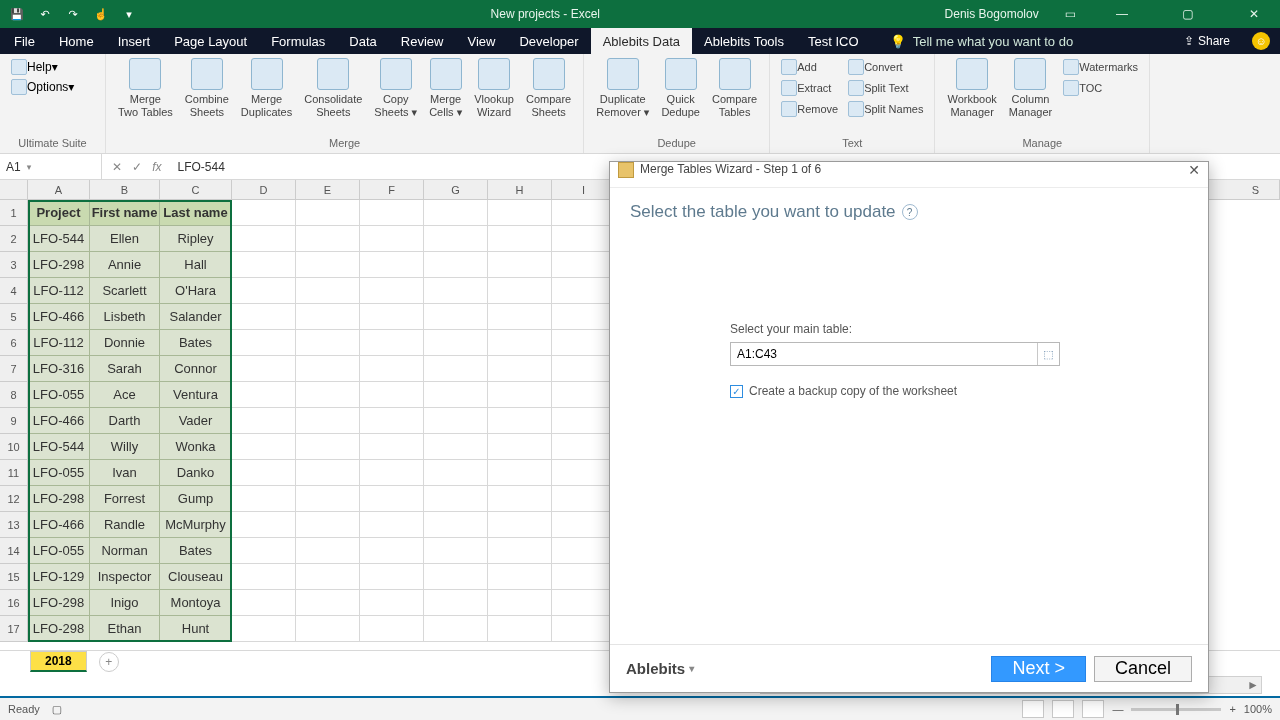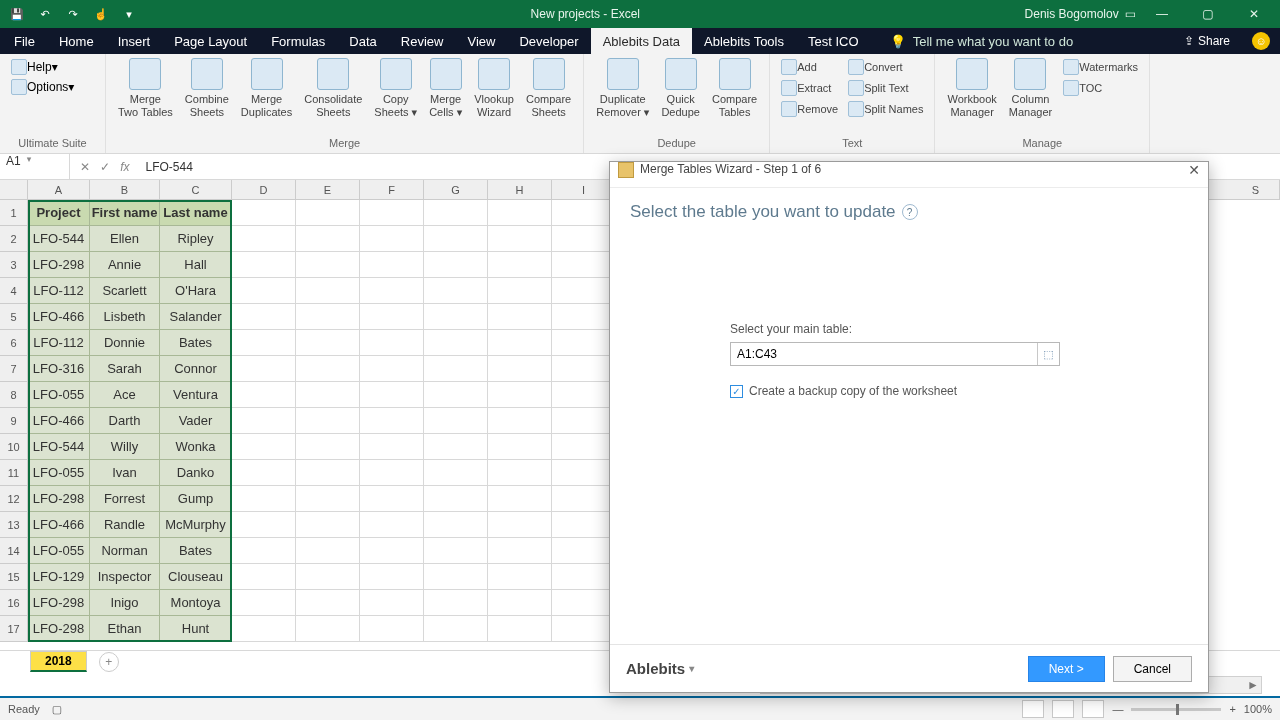--- a/index.html
+++ b/index.html
@@ -1,39 +1,39 @@
 <!DOCTYPE html>
 <html><head>
 <meta charset="utf-8">
 <style>
 * { box-sizing: border-box; margin: 0; padding: 0; font-family: "Segoe UI", Tahoma, sans-serif; }
 body { width:1280px; height:720px; background:#fff; font-size:12px; overflow:hidden; position:relative; }
 .titlebar { height:28px; background:#0d6f3f; display:flex; align-items:center; color:#fff; }
 .qat { display:flex; gap:6px; padding:0 6px; align-items:center; }
 .qat .qbtn { width:22px; height:20px; display:flex; align-items:center; justify-content:center; color:#fff; font-size:11px; }
 .title-center { flex:1; text-align:center; font-size:12px; color:#e8f4ec; }
-.title-right { display:flex; align-items:center; gap:6px; padding-right:6px; color:#e8f4ec; }
+.title-right { display:flex; align-items:center; gap:26px; padding-right:6px; color:#e8f4ec; }
 .winbtn { width:40px; height:28px; display:flex; align-items:center; justify-content:center; }
 .tabs { height:26px; background:#0f172a; display:flex; align-items:center; color:#fff; padding-left:2px; }
 .tab { padding:0 12px; height:26px; display:flex; align-items:center; font-size:13px; cursor:pointer; }
 .tab.active { background:#f3f3f3; color:#2a2a2a; }
 .tab.tellme { flex:1; color:#cfe6d8; display:flex; align-items:center; gap:6px; padding-left:20px; }
 .share { color:#fff; padding:0 12px; display:flex; align-items:center; gap:4px; }
 .ribbon { height:100px; background:#f3f3f3; border-bottom:1px solid #d8d8d8; display:flex; }
 .rgroup { border-right:1px solid #e0e0e0; padding:4px 8px 0 8px; display:flex; flex-direction:column; }
 .rgroup .body { flex:1; display:flex; align-items:flex-start; gap:4px; }
 .rgroup .lbl { text-align:center; font-size:11px; color:#666; padding:2px 0 4px; }
 .bigbtn { display:flex; flex-direction:column; align-items:center; width:auto; padding:0 4px; font-size:11px; color:#444; text-align:center; line-height:1.15; gap:3px; }
 .bigbtn .ico { width:32px; height:32px; background:#dbe9f4; border:1px solid #8fb6d0; border-radius:3px; display:flex; align-items:center; justify-content:center; color:#2f6893; font-size:14px; }
 .smallbtns { display:flex; flex-direction:column; gap:3px; font-size:11px; color:#444; }
 .smallbtn { display:flex; align-items:center; padding:1px 3px; white-space:nowrap; }
 .smallbtn .sico { width:16px; height:16px; background:#dbe9f4; border:1px solid #a0c0d8; border-radius:2px; display:inline-block; }
 .smallbtns2 { display:flex; flex-direction:column; gap:2px; }
 .formulabar { height:26px; border-bottom:1px solid #d8d8d8; display:flex; align-items:center; background:#fff; }
-.namebox { width:70px; height:100%; border-right:1px solid #d8d8d8; display:flex; padding:0 6px; gap:6px; color:#333; }
+.namebox { width:102px; height:100%; border-right:1px solid #d8d8d8; display:flex; align-items:center; padding:0 6px; gap:6px; color:#333; }
 .namebox .dd{color:#888;font-size:9px;}
 .fxbtns { display:flex; align-items:center; gap:10px; padding:0 10px; color:#888; }
 .fxinput { flex:1; padding:0 6px; color:#333; }
 .gridwrap { position:absolute; top:180px; left:0; right:0; bottom:48px; display:flex; flex-direction:column; background:#fff; }
 .colheads { display:flex; height:20px; background:#efefef; border-bottom:1px solid #ccc; }
 .colheads .rowhead { width:28px; border-right:1px solid #ccc; background:#efefef; }
 .colheads .ch { border-right:1px solid #ccc; text-align:center; font-size:11px; color:#555; display:flex; align-items:center; justify-content:center; }
 .gridbody { flex:1; overflow:hidden; }
 .grow { display:flex; height:26px; }
 .grow .rh { width:28px; border-right:1px solid #ccc; border-bottom:1px solid #ccc; background:#efefef; text-align:center; font-size:11px; color:#555; display:flex; align-items:center; justify-content:center; }
@@ -57,21 +57,21 @@
 .dlg-head .help { width:16px;height:16px;border:1px solid #9fbad0;border-radius:50%;display:inline-flex;align-items:center;justify-content:center;font-size:10px;color:#5e7a8e;}
 .dlg-body { flex:1; padding:90px 30px 20px 120px; font-size:12px; color:#555; }
 .dlg-body .fldlbl { margin-bottom:6px; }
 .rangeinput { display:flex; width:330px; height:24px; border:1px solid #b8b8b8; }
 .rangeinput input { flex:1; border:none; padding:0 6px; font-size:12px; outline:none; }
 .rangeinput .pick { width:22px; border-left:1px solid #c8c8c8; display:flex; align-items:center; justify-content:center; color:#5a7fa3; font-size:11px;}
 .chk { margin-top:18px; display:flex; align-items:center; gap:6px; }
 .chkbox { width:13px;height:13px;border:1px solid #2e8de0;display:inline-flex;align-items:center;justify-content:center;color:#2e8de0;font-size:10px;}
 .dlg-foot { height:48px; border-top:1px solid #e4e4e4; display:flex; align-items:center; padding:0 16px; }
 .brand { font-size:15px; color:#444; font-weight:600; display:flex; align-items:center; gap:4px;}
-.btn { height:26px; padding:0 20px; border:1px solid #adadad; background:#f4f4f4; font-size:12px; margin-left:8px; display:flex; align-items:center; }
+.btn { height:26px; padding:0 20px; border:1px solid #adadad; background:#f4f4f4; font-size:18px; margin-left:8px; display:flex; align-items:center; }
 .btn.primary { background:#3399ff; border-color:#2684e8; color:#fff; }
 .smiley{width:18px;height:18px;border-radius:50%;background:#f5c400;display:inline-flex;align-items:center;justify-content:center;font-size:11px;}
 .hscroll{position:absolute;right:18px;bottom:26px;left:760px;height:18px;background:#f0f0f0;border:1px solid #d0d0d0;display:flex;align-items:center;}
 .hscroll .thumb{width:50px;height:14px;background:#cfcfcf;margin-left:30px;}
 .hscroll .arr{width:16px;text-align:center;color:#777;}
 .cwA{width:62px}.cwB{width:70px}.cwC{width:72px}.cwO{width:64px}
 </style>
 </head>
 <body>
 

